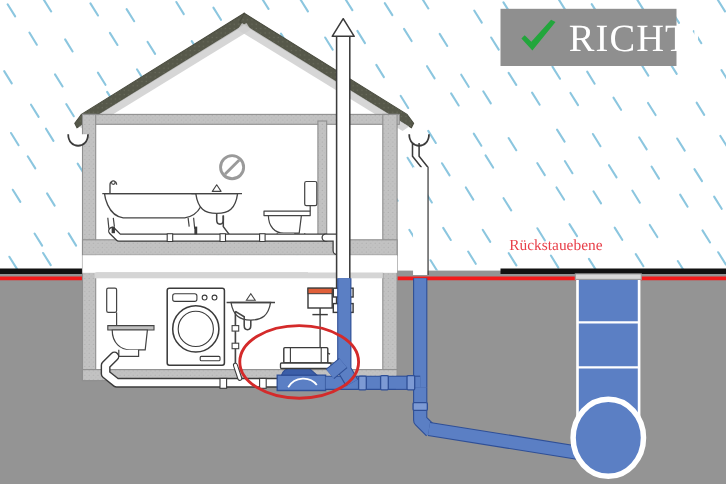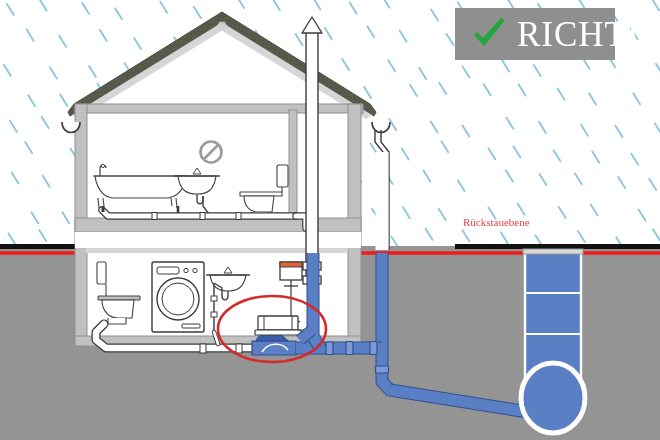--- a/index.html
+++ b/index.html
@@ -13,21 +13,21 @@
     box-sizing:border-box;padding-left:14px;
   }
   .badge .check{width:40px;height:40px;flex:0 0 auto;}
   .badge .label{
     color:#ffffff;font-size:35px;letter-spacing:1px;
     font-family:"Liberation Serif",serif;font-weight:400;
     margin-left:8px;line-height:1;
   }
   .rlabel{
     position:absolute;left:463px;top:216px;
-    color:#e8404a;font-size:11px;
+    color:#e8404a;font-size:14px;
     font-family:"Liberation Serif",serif;
     white-space:nowrap;
   }
 </style>
 </head>
 <body>
 
 <div id="stage">
 
   <svg id="scene" viewBox="0 0 660 440">

